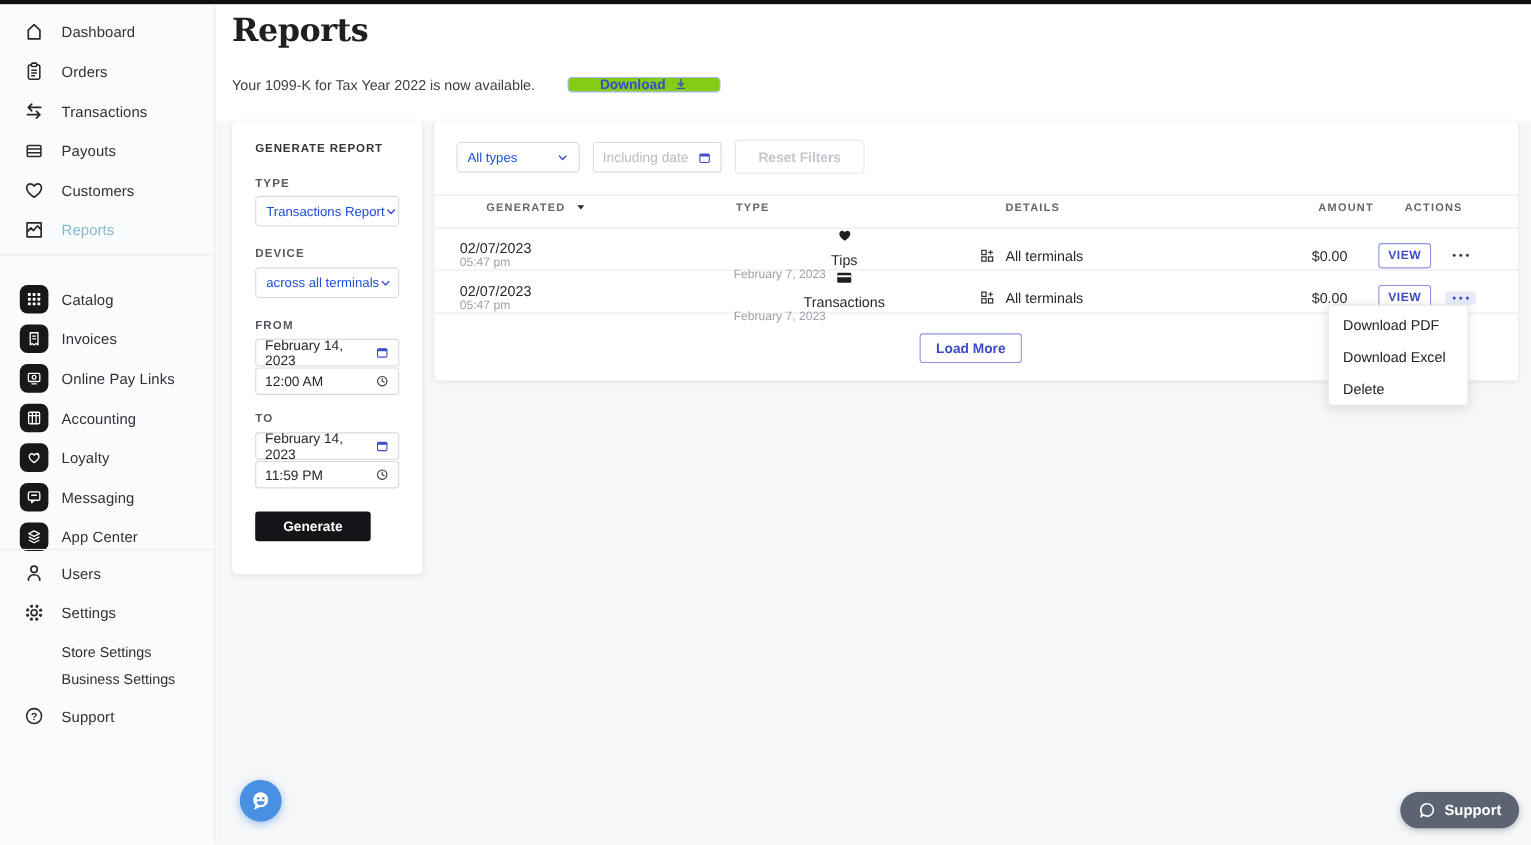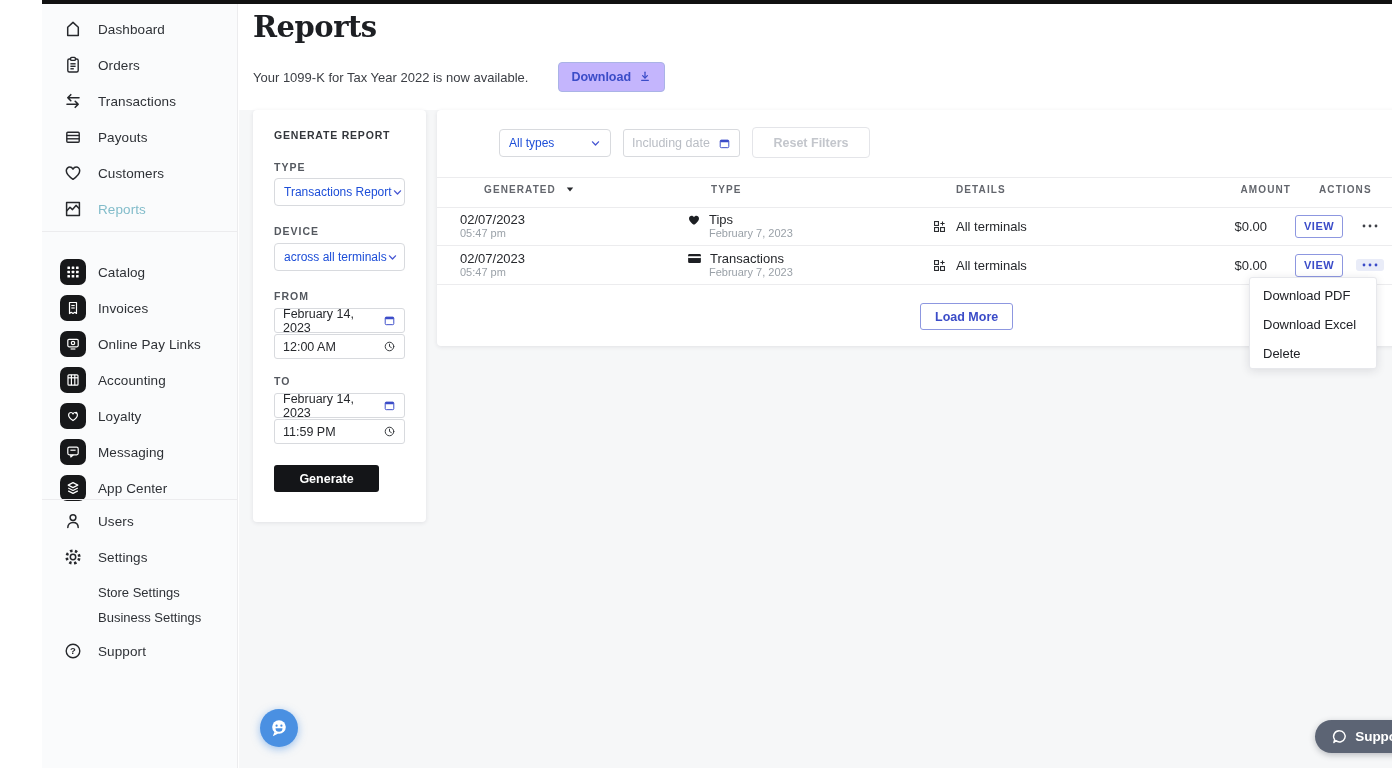--- a/index.html
+++ b/index.html
@@ -1,37 +1,37 @@
 <!DOCTYPE html>
 <html><head>
 <meta charset="utf-8">
 <style>
   * { margin:0; padding:0; box-sizing:border-box; }
   html,body { width:1392px; height:768px; font-family:"Liberation Sans", sans-serif; background:#fff; overflow:hidden; }
-  .abs { position:absolute;margin-left:42px; }
+  .abs { position:absolute; }
   
   #topbar { left:0; top:0; width:1392px; height:4px; background:#111; }
   #sidebar { left:0; top:4px; width:196px; height:764px; background:#fafbfc; border-right:1px solid #ececee; }
   #main-header { left:197px; top:4px; width:1195px; height:106px; background:#fff; }
   #content { left:197px; top:110px; width:1195px; height:658px; background:#f6f7f8; }
   
   .nav-group { position:absolute; left:0; width:196px; }
   .nav-item { display:flex; align-items:center; height:36px; padding-left:20px; cursor:pointer; }
   .nav-item .ic { width:22px; height:22px; display:flex; align-items:center; justify-content:center; flex:0 0 22px; }
   .nav-item .lbl { margin-left:14px; font-size:13.5px; color:#2e3136; letter-spacing:.1px; }
   .nav-item.active .lbl { color:#82bcca; }
   .app-tile { width:26px; height:26px; background:#17181a; border-radius:7px; display:flex; align-items:center; justify-content:center; flex:0 0 26px; margin-left:-2px; }
   .nav-item.app .lbl { margin-left:12px; }
   .side-divider { position:absolute; left:0; width:196px; border-top:1px solid #ececee; }
   .nav-child { display:flex; align-items:center; height:25px; padding-left:56px; font-size:13px; color:#2e3136; cursor:pointer; }
   
   #page-title { left:211px; top:10px; font-family:"DejaVu Serif", serif; font-weight:bold; font-size:29px; color:#1d1f23; letter-spacing:-.5px; }
   #notice-row { left:211px; top:63px; height:28px; display:flex; align-items:center; }
   #notice-text { font-size:13px; color:#3b3e44; }
-  #download-btn { margin-left:30px; height:30px; padding:0 12px; display:inline-flex; align-items:center; gap:7px; border:1px solid #aab3e6; border-radius:4px; background:#c4b5fd; color:#3b4cc8; font-size:12.5px; font-weight:bold; cursor:pointer; }
+  #download-btn { margin-left:30px; height:14px; padding:0 28px; display:inline-flex; align-items:center; gap:7px; border:1px solid #aab3e6; border-radius:4px; background:#84cc16; color:#3b4cc8; font-size:12.5px; font-weight:bold; cursor:pointer; }
   
   .card { background:#fff; border-radius:4px; box-shadow:0 1px 4px rgba(40,44,60,.10); }
   #gen-card { left:211px; top:110px; width:173px; height:412px; }
   #table-card { left:395px; top:110px; width:985px; height:236px; }
   
   .gc { position:absolute; left:21px; width:131px; }
   .panel-title { font-size:10.5px; font-weight:bold; letter-spacing:.8px; color:#33363b; }
   .field-label { font-size:10.5px; font-weight:bold; letter-spacing:1px; color:#54585f; }
   .sel { height:28px; border:1px solid #d8dade; border-radius:4px; background:#fff; display:flex; align-items:center; justify-content:space-between; padding:0 9px; cursor:pointer; }
   .sel .val { font-size:12px; font-weight:normal; color:#1d4ed8; white-space:nowrap; }
@@ -47,21 +47,21 @@
   .tbl-divider { position:absolute; left:0; width:985px; border-top:1px solid #ececee; }
   .trow { position:absolute; left:0; width:985px; display:grid; grid-template-columns:250px 245px 230px 130px 1fr; align-items:center; }
   #thead { top:64px; height:30px;padding-left:24px; }
   #thead .th { font-size:10px; font-weight:bold; letter-spacing:1.1px; color:#63666d; }
   .c1 { padding-left:23px; }
   .c4 { text-align:right; padding-right:25px; }
   .c5 { padding-left:3px; }
   .drow { height:39px; border-bottom:1px solid #ececee; }
   .gen-date { font-size:13px; font-weight:400; color:#26282c; line-height:15px; }
   .gen-time { font-size:11px; color:#9aa1a8; line-height:13px; }
-  .type-line { display:flex; align-items:center; gap:8px; font-size:13px; color:#26282c; line-height:15px; }
+  .type-line { display:flex; align-items:center; gap:8px; font-size:13px; color:#26282c; line-height:15px;flex-direction:column; }
   .type-sub { margin-left:22px; font-size:11px; color:#9aa1a8; line-height:13px; }
   .det-line { display:flex; align-items:center; gap:9px; font-size:13px; color:#26282c; }
   .amt { font-size:13px; font-weight:500; color:#26282c; }
   .act-cell { display:flex; align-items:center; gap:13px; }
   .view-btn { height:23px; padding:0 8px; border:1px solid #8d97e0; border-radius:3px; background:#fff; color:#3b4cc8; font-size:11px; font-weight:bold; letter-spacing:.5px; cursor:pointer; }
   .dots-btn { border:none; background:transparent; padding:4px 6px; border-radius:3px; cursor:pointer; line-height:0; }
   .dots-btn.open { background:#e9ecf8; }
   #load-more { left:441px; top:193px; height:27px; padding:0 14px; border:1px solid #8d97e0; border-radius:3px; background:#fff; color:#3b4cc8; font-size:12.5px; font-weight:bold; cursor:pointer; }
   
   #ctx-menu { left:1207px; top:277px; width:128px; height:92px; background:#fff; border:1px solid #e7e8ec; border-radius:3px; box-shadow:0 2px 10px rgba(30,34,50,.12); z-index:20; padding-top:3px; }

